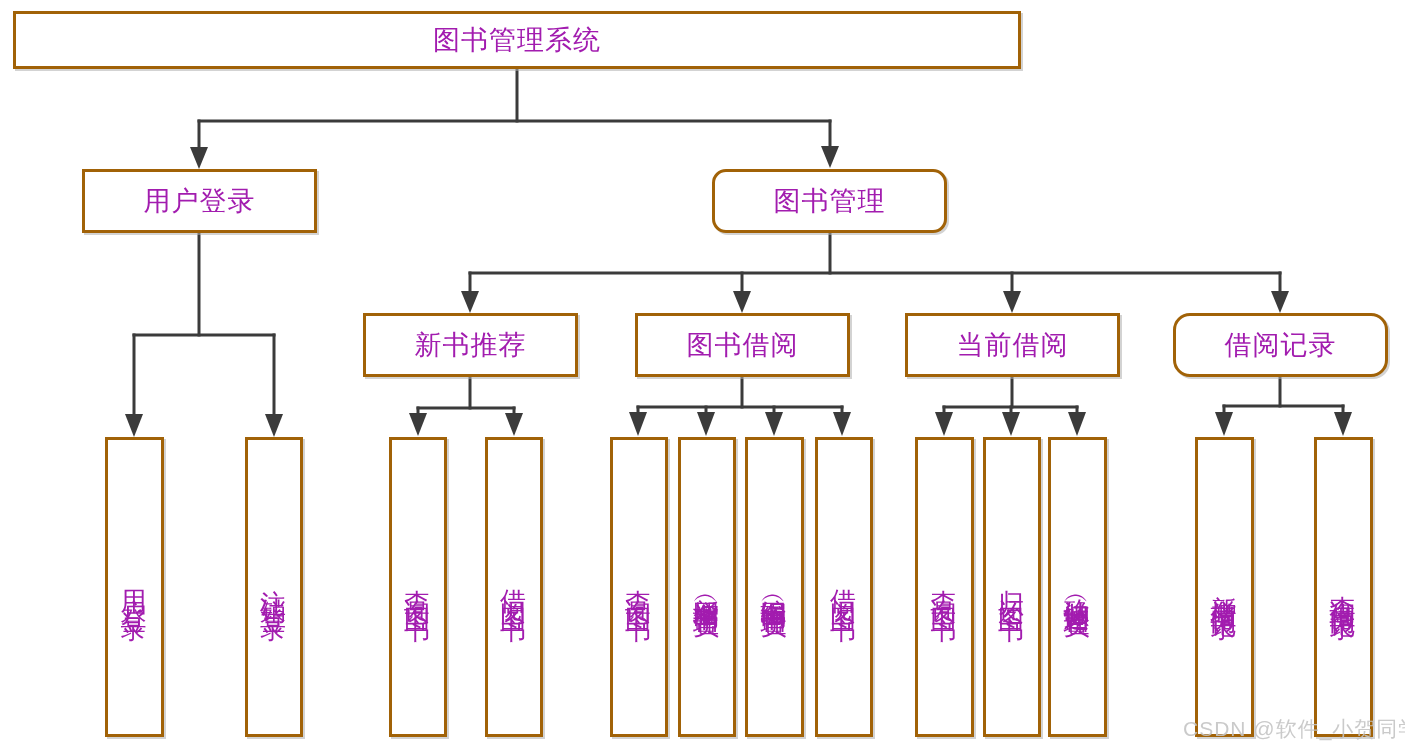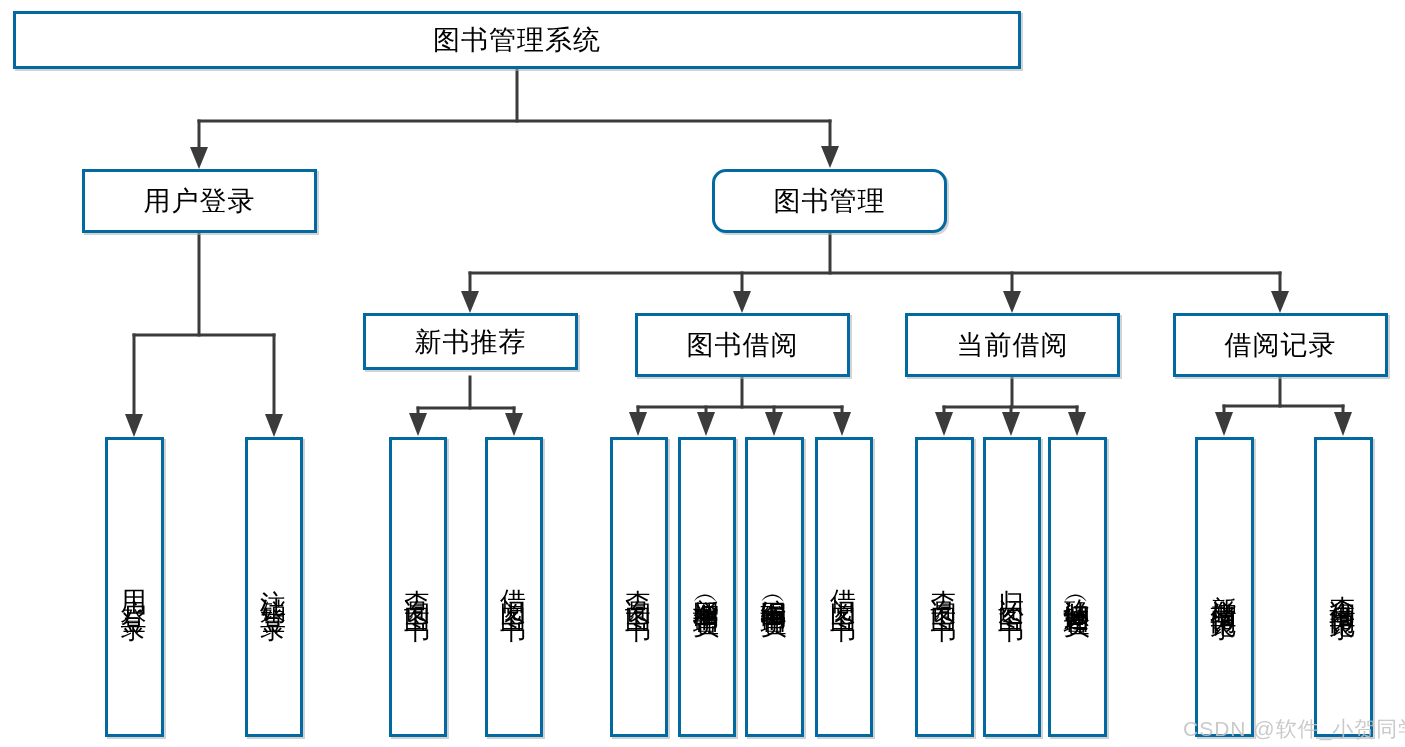--- a/index.html
+++ b/index.html
@@ -10,22 +10,22 @@
     font-family:"Liberation Sans","DejaVu Sans",sans-serif;
     overflow:hidden;
   }
   #connectors{position:absolute;left:0;top:0;width:1405px;height:747px;}
   .cline{stroke:#3b3b3b;stroke-width:3;fill:none;stroke-linecap:square;}
   .carrow{fill:#3b3b3b;stroke:none;}
   .node{
     position:absolute;
     box-sizing:border-box;
     background:#ffffff;
-    border:3px solid #0369a1;
-    color:#000000;
+    border:3px solid #a16207;
+    color:#a21caf;
     display:flex;align-items:center;justify-content:center;
     font-size:27px;
     letter-spacing:1px;
     box-shadow:2px 2px 0 rgba(175,175,175,0.55);
     white-space:nowrap;
   }
   .leaf{
     writing-mode:vertical-rl;
     text-orientation:mixed;
     font-size:26px;
@@ -122,24 +122,24 @@
       <line class="cline" x1="1343" y1="406" x2="1343" y2="414"></line>
       <polygon class="carrow" points="1334,412 1352,412 1343,436"></polygon>
     </g>
   </svg>
 
   <div class="node" style="left:13px;top:11px;width:1008px;height:58px;">图书管理系统</div>
 
   <div class="node" style="left:82px;top:169px;width:235px;height:64px;">用户登录</div>
   <div class="node" style="left:712px;top:169px;width:235px;height:64px;border-radius:14px;">图书管理</div>
 
-  <div class="node" style="left:363px;top:313px;width:215px;height:57px;">新书推荐</div>
+  <div class="node" style="left:363px;top:313px;width:215px;height:64px;">新书推荐</div>
   <div class="node" style="left:905px;top:313px;width:215px;height:64px;">当前借阅</div>
   <div class="node" style="left:635px;top:313px;width:215px;height:64px;">图书借阅</div>
-  <div class="node" style="left:1173px;top:313px;width:215px;height:64px;">借阅记录</div>
+  <div class="node" style="left:1173px;top:313px;width:215px;height:64px;border-radius:17px;">借阅记录</div>
 
   <div class="node leaf leaf-short" style="left:105px;top:437px;width:59px;height:300px;">用户登录</div>
   <div class="node leaf leaf-short" style="left:245px;top:437px;width:58px;height:300px;">注销登录</div>
 
   <div class="node leaf leaf-short" style="left:389px;top:437px;width:58px;height:300px;">查询图书</div>
   <div class="node leaf leaf-short" style="left:485px;top:437px;width:58px;height:300px;">借阅图书</div>
 
   <div class="node leaf leaf-short" style="left:610px;top:437px;width:58px;height:300px;">查询图书</div>
   <div class="node leaf leaf-long" style="left:678px;top:437px;width:58px;height:300px;">新增图书（管理员）</div>
   <div class="node leaf leaf-long" style="left:745px;top:437px;width:59px;height:300px;">编辑图书（管理员）</div>

